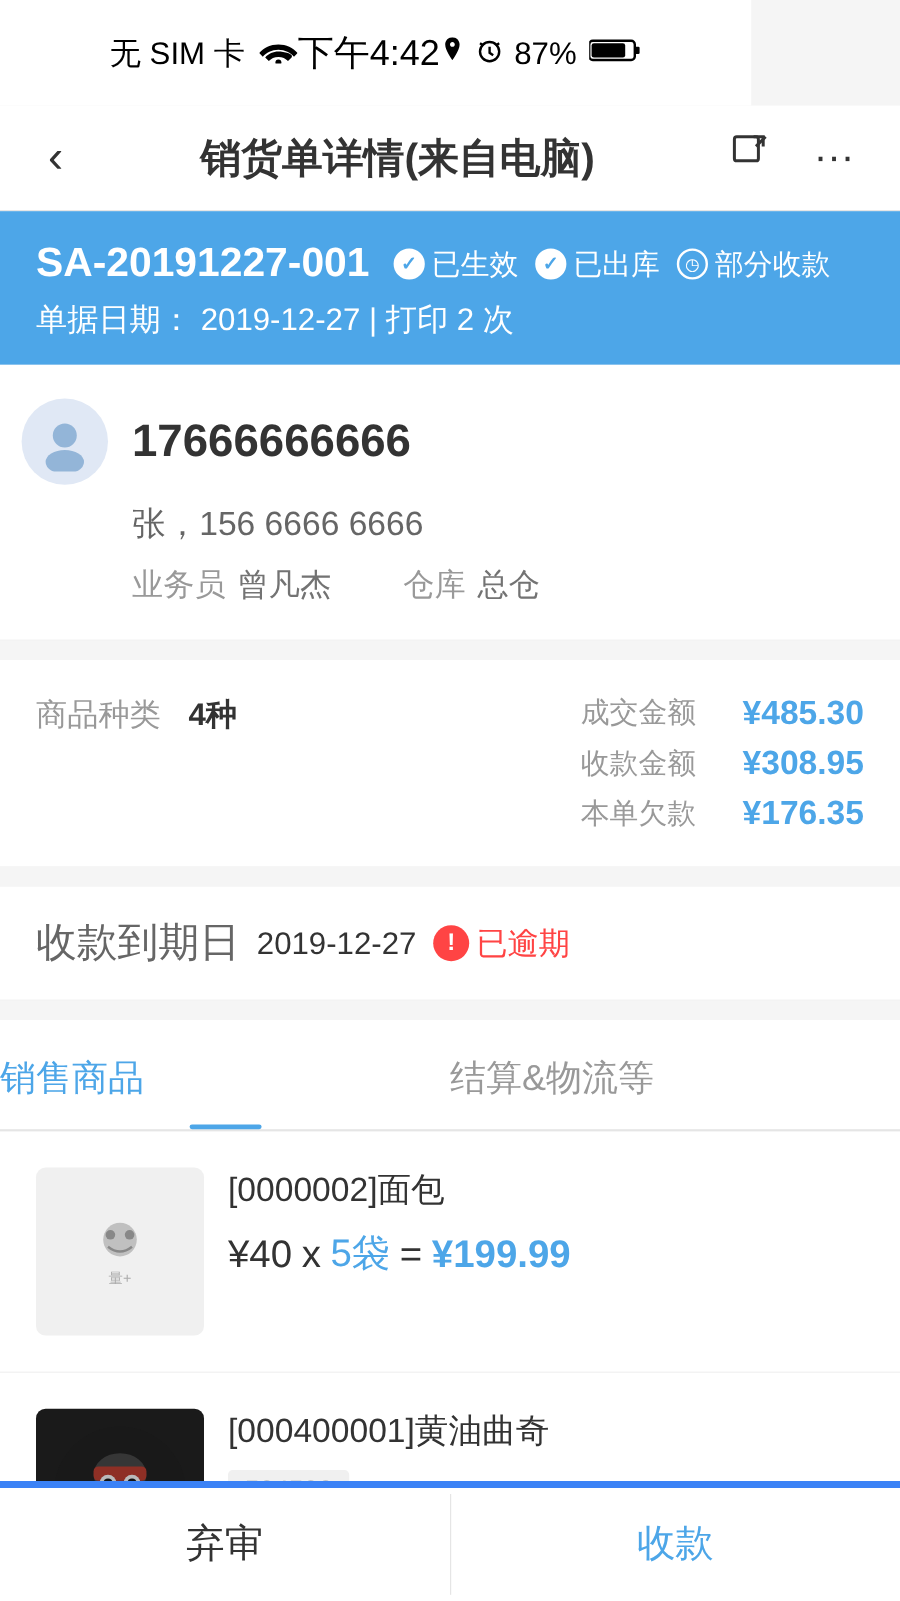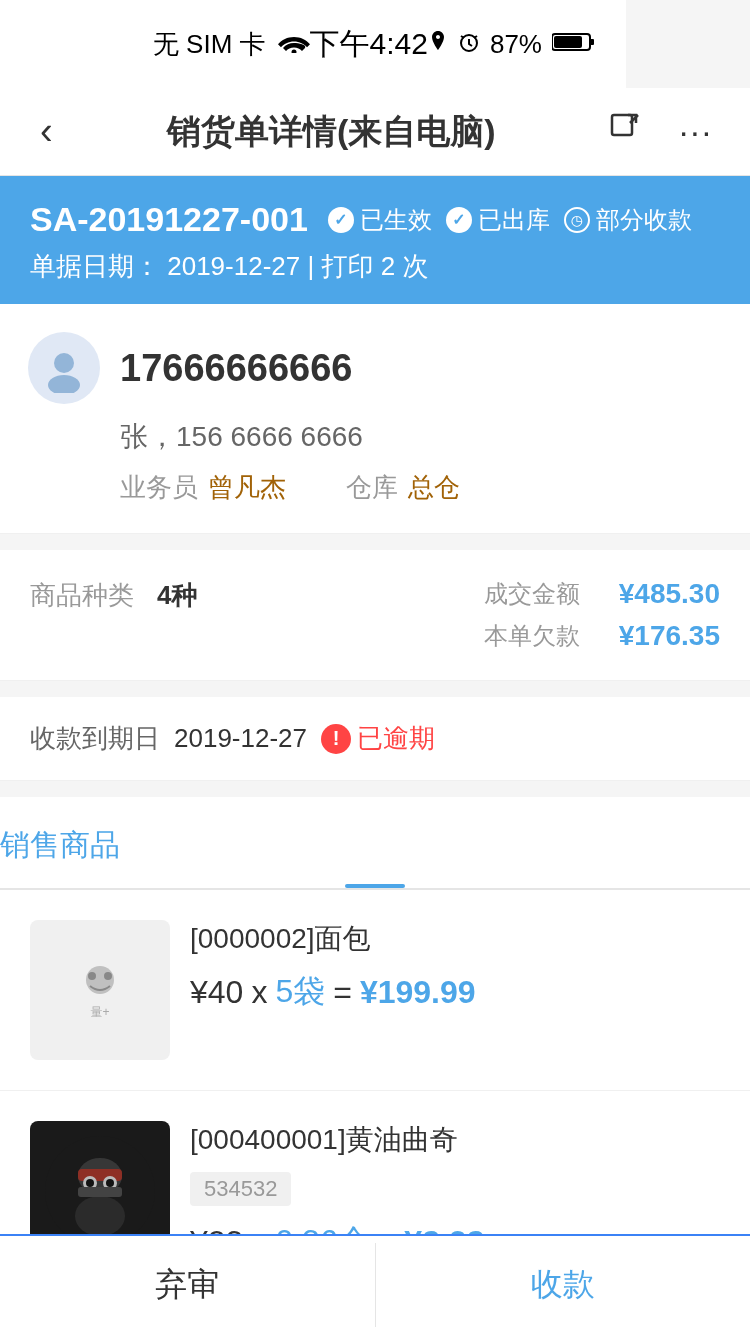--- a/index.html
+++ b/index.html
@@ -13,21 +13,21 @@
       color: #333;
     }
 
     
     .status-bar {
       width: 626px;
       height: 88px;
       background: #fff;
       display: flex;
       align-items: center;
-      justify-content: flex-end;
+      justify-content: center;
       padding: 0 30px;
       font-size: 26px;
       color: #000;
     }
     .status-left { display: flex; align-items: center; gap: 12px; }
     .status-center { font-size: 30px; font-weight: 500; }
     .status-right { display: flex; align-items: center; gap: 10px; font-size: 26px; }
 
     
     .nav-bar {
@@ -116,21 +116,21 @@
       color: #fff;
     }
     .order-date-row {
       color: #fff;
       font-size: 26px;
     }
 
     
     .customer-section {
       background: #fff;
-      padding: 28px 28px;
+      padding: 28px 18px;
       margin-top: 0;
       border-bottom: 1px solid #f0f0f0;
     }
     .customer-top {
       display: flex;
       align-items: center;
       gap: 20px;
       margin-bottom: 14px;
     }
     .customer-avatar {
@@ -163,21 +163,21 @@
     .info-item {
       display: flex;
       align-items: center;
       gap: 10px;
     }
     .info-label {
       color: #999;
       font-size: 26px;
     }
     .info-value {
-      color: #a16207;
+      color: #737373;
       font-size: 26px;
     }
 
     
     .summary-section {
       background: #fff;
       padding: 28px 30px;
       margin-top: 16px;
       display: flex;
       align-items: flex-start;
@@ -230,21 +230,21 @@
       background: #fff;
       margin-top: 16px;
       padding: 24px 30px;
       display: flex;
       align-items: center;
       gap: 14px;
       border-bottom: 1px solid #f0f0f0;
     }
     .due-label {
       color: #666;
-      font-size: 26px;
+      font-size: 34px;
     }
     .due-date {
       color: #333;
       font-size: 26px;
     }
     .overdue-badge {
       display: flex;
       align-items: center;
       gap: 6px;
       color: #FF4444;
@@ -364,21 +364,21 @@
     }
 
     
     .bottom-bar {
       position: fixed;
       bottom: 0;
       left: 0;
       width: 750px;
       height: 100px;
       background: #fff;
-      border-top: 2px solid #3b82f6;
+      border-top: 6px solid #3b82f6;
       display: flex;
       align-items: center;
     }
     .bottom-btn {
       flex: 1;
       text-align: center;
       font-size: 32px;
       cursor: pointer;
       padding: 20px 0;
     }
@@ -503,39 +503,46 @@
       <span class="label">商品种类</span>
       <span class="value">4种</span>
     </div>
   </div>
   <div class="summary-right">
     <div class="amount-row">
       <span class="amount-label">成交金额</span>
       <span class="amount-value">¥485.30</span>
     </div>
     <div class="amount-row">
+      <span class="amount-label">收款金额</span>
+      <span class="amount-value">¥308.95</span>
+    </div>
+    <div class="amount-row">
       <span class="amount-label">本单欠款</span>
       <span class="amount-value">¥176.35</span>
     </div>
   </div>
 </div>
 
 <div class="due-section">
   <span class="due-label">收款到期日</span>
   <span class="due-date">2019-12-27</span>
   <div class="overdue-badge">
     <div class="overdue-icon">!</div>
     <span>已逾期</span>
   </div>
 </div>
 
 <div class="tabs-section">
   <div class="tabs-row">
     <div class="tab-item active">
       <span>销售商品</span>
+    </div>
+    <div class="tab-item">
+      <span>结算&amp;物流等</span>
     </div>
   </div>
 </div>
 
 <div class="products-section">
 
   <div class="product-item">
     <div class="product-thumb">
       <svg width="80" height="80" viewBox="0 0 80 80">
         <circle cx="40" cy="30" r="14" fill="#c0c0c0"></circle>

